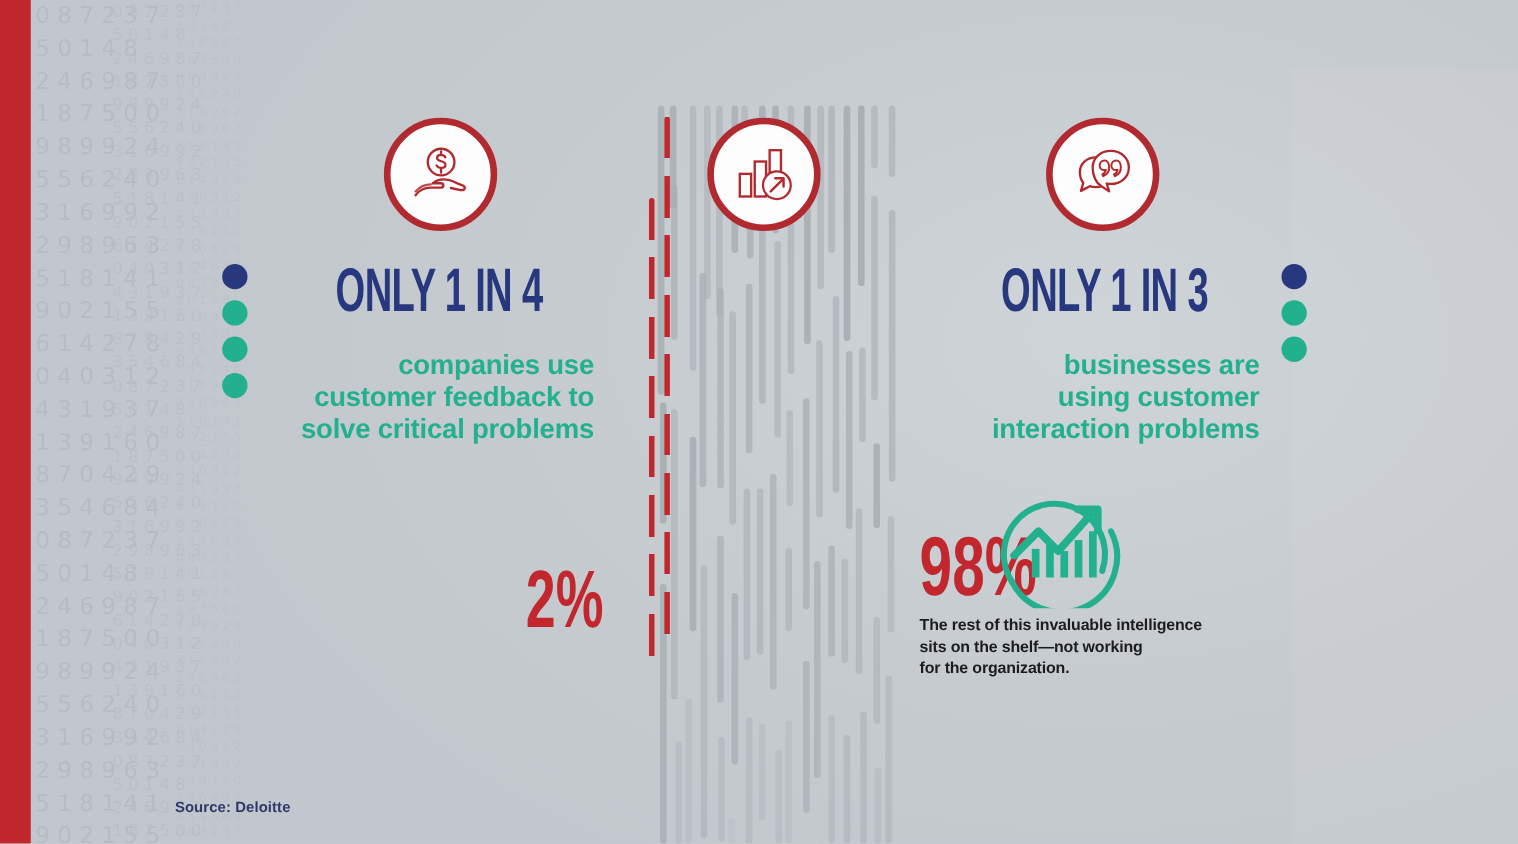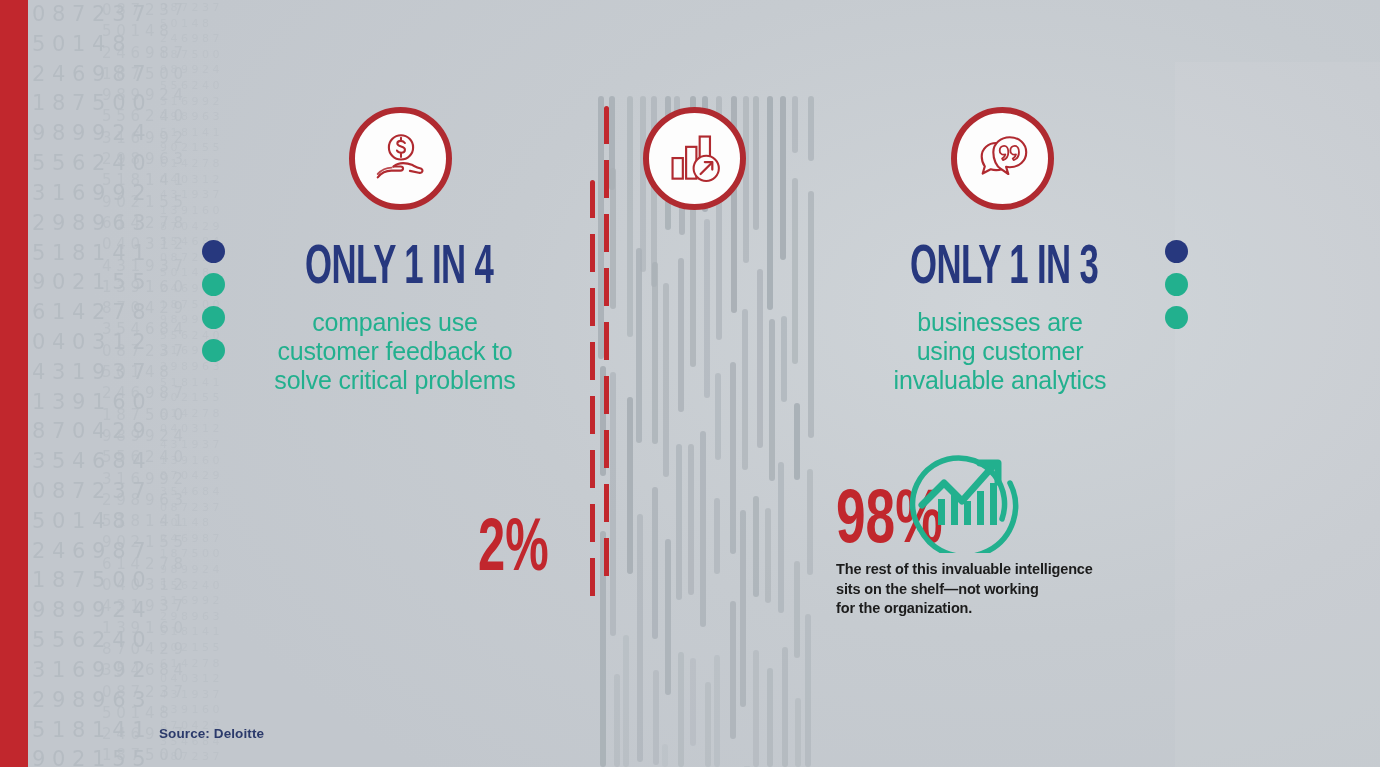--- a/index.html
+++ b/index.html
@@ -31,27 +31,27 @@
   .redline{position:absolute;width:5px;background:
       repeating-linear-gradient(to bottom,#c1272d 0 38px,transparent 38px 54px);
     border-radius:3px;}
 
   
   .circ{position:absolute;width:103px;height:103px;border-radius:50%;
     background:#fdfdfd;border:6px solid #b02a30;box-sizing:border-box;
     display:flex;align-items:center;justify-content:center;}
 
   
-  .statblock{position:absolute;text-align:center;}
+  .statblock{position:absolute;text-align:right;}
   .headline{
     color:#27387e;font-weight:700;font-size:56px;line-height:1;
     letter-spacing:-1px;transform:scaleX(.62);transform-origin:center;
     white-space:nowrap;font-family:"Liberation Sans",sans-serif;}
-  .sub{color:#22b08e;font-size:25px;line-height:1.16;margin-top:16px;
-    font-weight:400;white-space:pre-line;letter-spacing:-.2px;}
+  .sub{color:#22b08e;font-size:25px;line-height:1.16;margin-top:26px;
+    font-weight:700;white-space:pre-line;letter-spacing:-.2px;}
 
   
   .dots{position:absolute;display:flex;flex-direction:column;gap:10px;}
   .dot{width:23px;height:23px;border-radius:50%;}
 
   
   .callout{position:absolute;left:246px;top:490px;width:350px;height:160px;}
   .calloutbox{position:absolute;inset:0;border-radius:46px;
     border:4px dashed #c1272d;box-sizing:border-box;}
   .calloutbox.inner{left:10px;top:10px;right:10px;bottom:10px;
@@ -309,21 +309,21 @@
       <path d="M22 24c0-9 7.5-15.5 17-15.5S56 15 56 24s-7.5 15.5-17 15.5c-1.3 0-2.6-.1-3.8-.4l2.3 7.4-7.7-5.2C25.3 38.6 22 31.8 22 24z" fill="#fdfdfd" stroke="#b02a30" stroke-width="2.2" stroke-linejoin="round"></path>
       <path d="M33.2 17.5c-2.7 0-4.6 2-4.6 4.6 0 2.5 1.8 4.4 4.3 4.4.6 0 1.1-.1 1.5-.3-.3 2-1.6 3.6-3.3 4.4l.9 1.6c3.1-1.2 5.5-4.3 5.5-8.3 0-3.9-1.9-6.4-4.3-6.4z" fill="none" stroke="#b02a30" stroke-width="1.9" stroke-linejoin="round"></path>
       <path d="M44.2 17.5c-2.7 0-4.6 2-4.6 4.6 0 2.5 1.8 4.4 4.3 4.4.6 0 1.1-.1 1.5-.3-.3 2-1.6 3.6-3.3 4.4l.9 1.6c3.1-1.2 5.5-4.3 5.5-8.3 0-3.9-1.9-6.4-4.3-6.4z" fill="none" stroke="#b02a30" stroke-width="1.9" stroke-linejoin="round"></path>
     </svg>
   </div>
 
   <div class="statblock" style="left:855px;top:236px;width:290px;">
     <div class="headline">ONLY 1 IN 3</div>
     <div class="sub">businesses are
 using customer
-invaluable analytics</div>
+interaction problems</div>
   </div>
 
   <div class="dots" style="left:1165px;top:240px;">
     <div class="dot" style="background:#27387e"></div>
     <div class="dot" style="background:#22b08e"></div>
     <div class="dot" style="background:#22b08e"></div>
   </div>
 
   <div class="pct-big" style="left:478px;top:508px;">2%</div>
 

